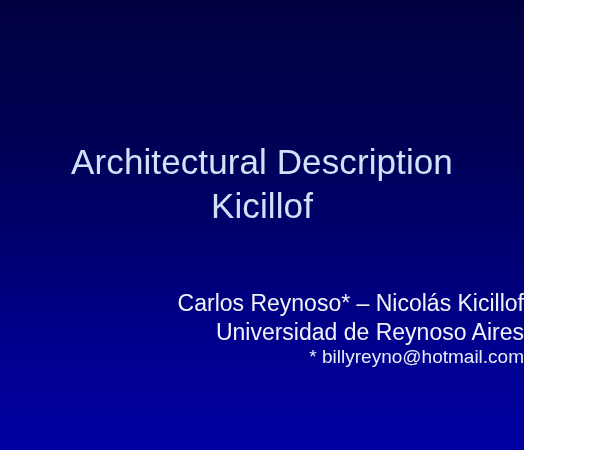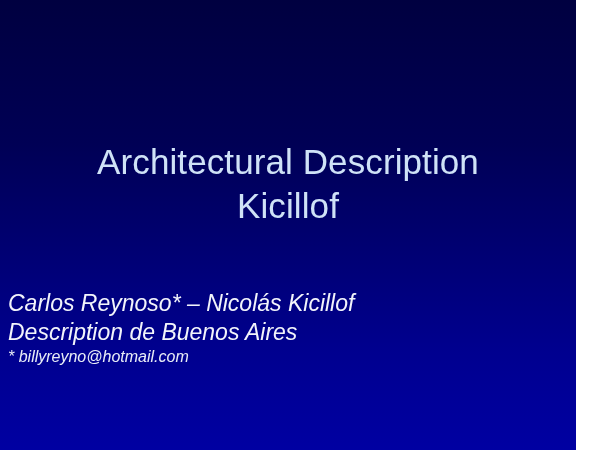--- a/index.html
+++ b/index.html
@@ -7,21 +7,21 @@
     padding: 0;
   }
   body {
     width: 600px;
     height: 450px;
     overflow: hidden;
     font-family: "Liberation Sans", sans-serif;
   }
   #slide {
     position: relative;
-    width: 576px;
+    width: 524px;
     height: 450px;
     background: linear-gradient(to bottom, #000040 0%, #000055 32%, #000073 56%, #00008f 78%, #0000a2 100%);
     box-sizing: border-box;
     overflow: hidden;
   }
   #title-block {
     position: absolute;
     left: 0;
     right: 0;
     top: 140px;
@@ -31,52 +31,51 @@
     display: block;
     font-size: 35px;
     line-height: 44px;
     font-weight: normal;
     color: #cfe2f7;
     letter-spacing: 0.1px;
     white-space: nowrap;
   }
   #subtitle-block {
     position: absolute;
-    left: 8px;
+    left: 0;
     right: 0;
     top: 289px;
-    text-align: left;
-    font-style: italic;
+    text-align: right;
   }
   .author-line {
     display: block;
     font-size: 23px;
     line-height: 29px;
     font-weight: normal;
     color: #f2f4fb;
     white-space: nowrap;
   }
   .email-line {
     display: block;
-    font-size: 16px;
+    font-size: 19px;
     line-height: 19px;
     font-weight: normal;
     color: #e8ecf6;
     white-space: nowrap;
   }
 </style>
 </head>
 <body>
 
 <div id="slide">
 
   <div id="title-block">
     <span class="title-line">Architectural Description</span>
     <span class="title-line">Kicillof</span>
   </div>
 
   <div id="subtitle-block">
     <span class="author-line">Carlos Reynoso* – Nicolás Kicillof</span>
-    <span class="author-line">Description de Buenos Aires</span>
+    <span class="author-line">Universidad de Reynoso Aires</span>
     <span class="email-line">* billyreyno@hotmail.com</span>
   </div>
 
 </div>
 
 </body></html>

